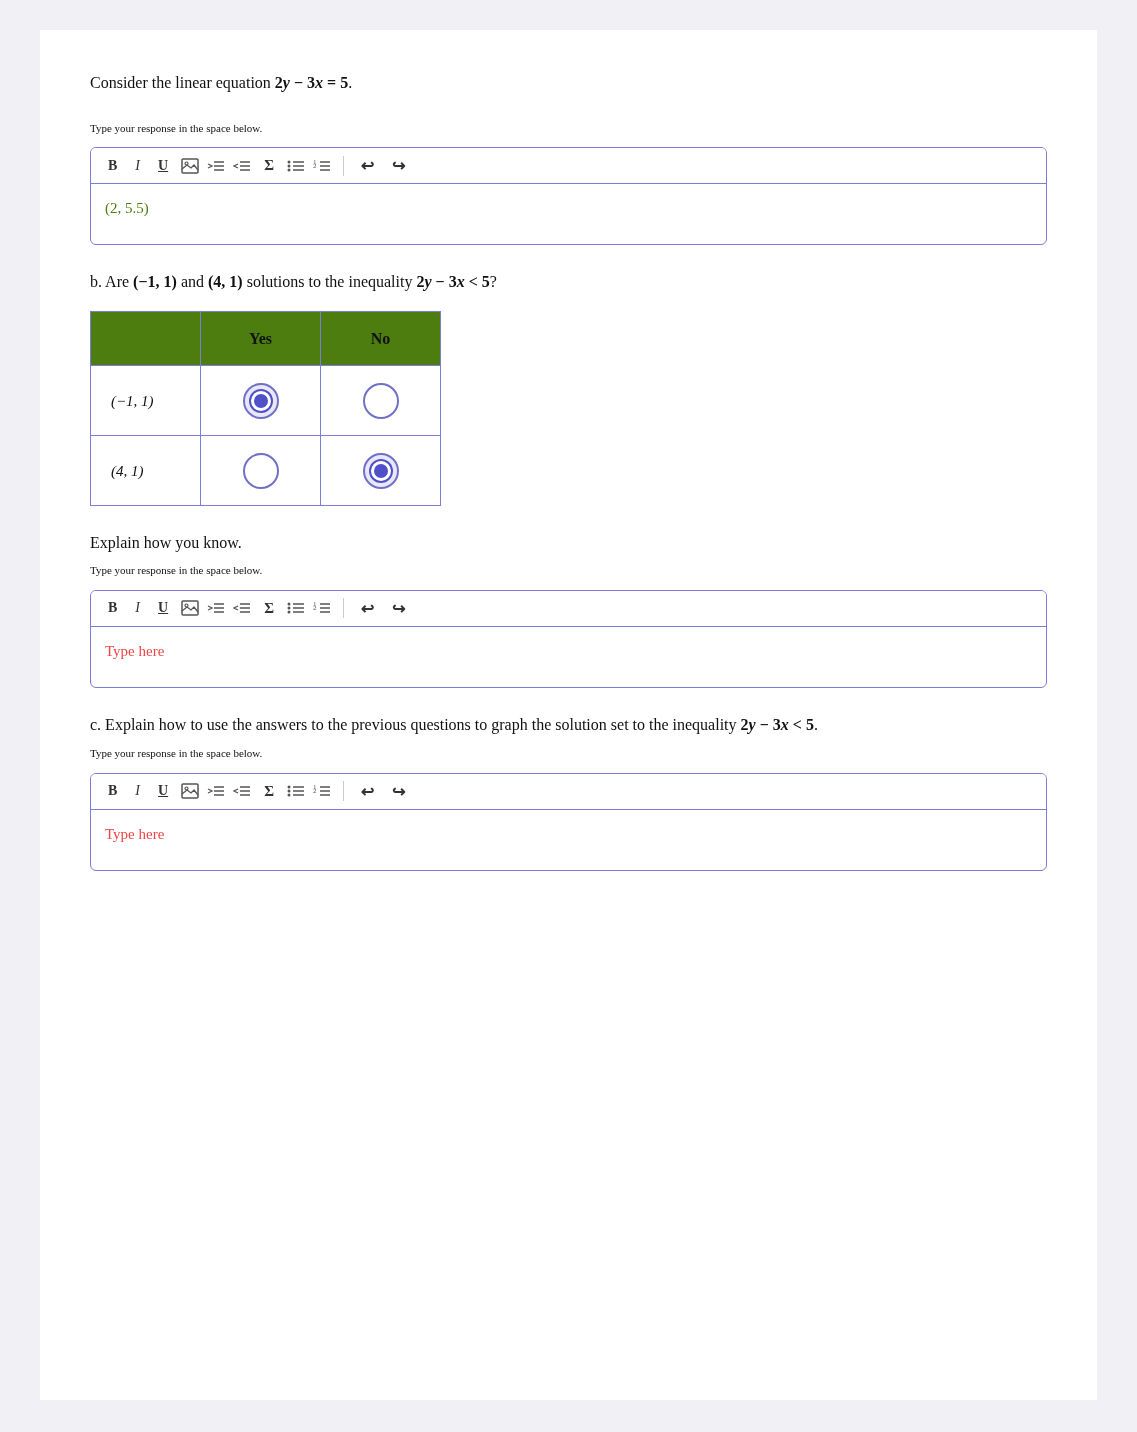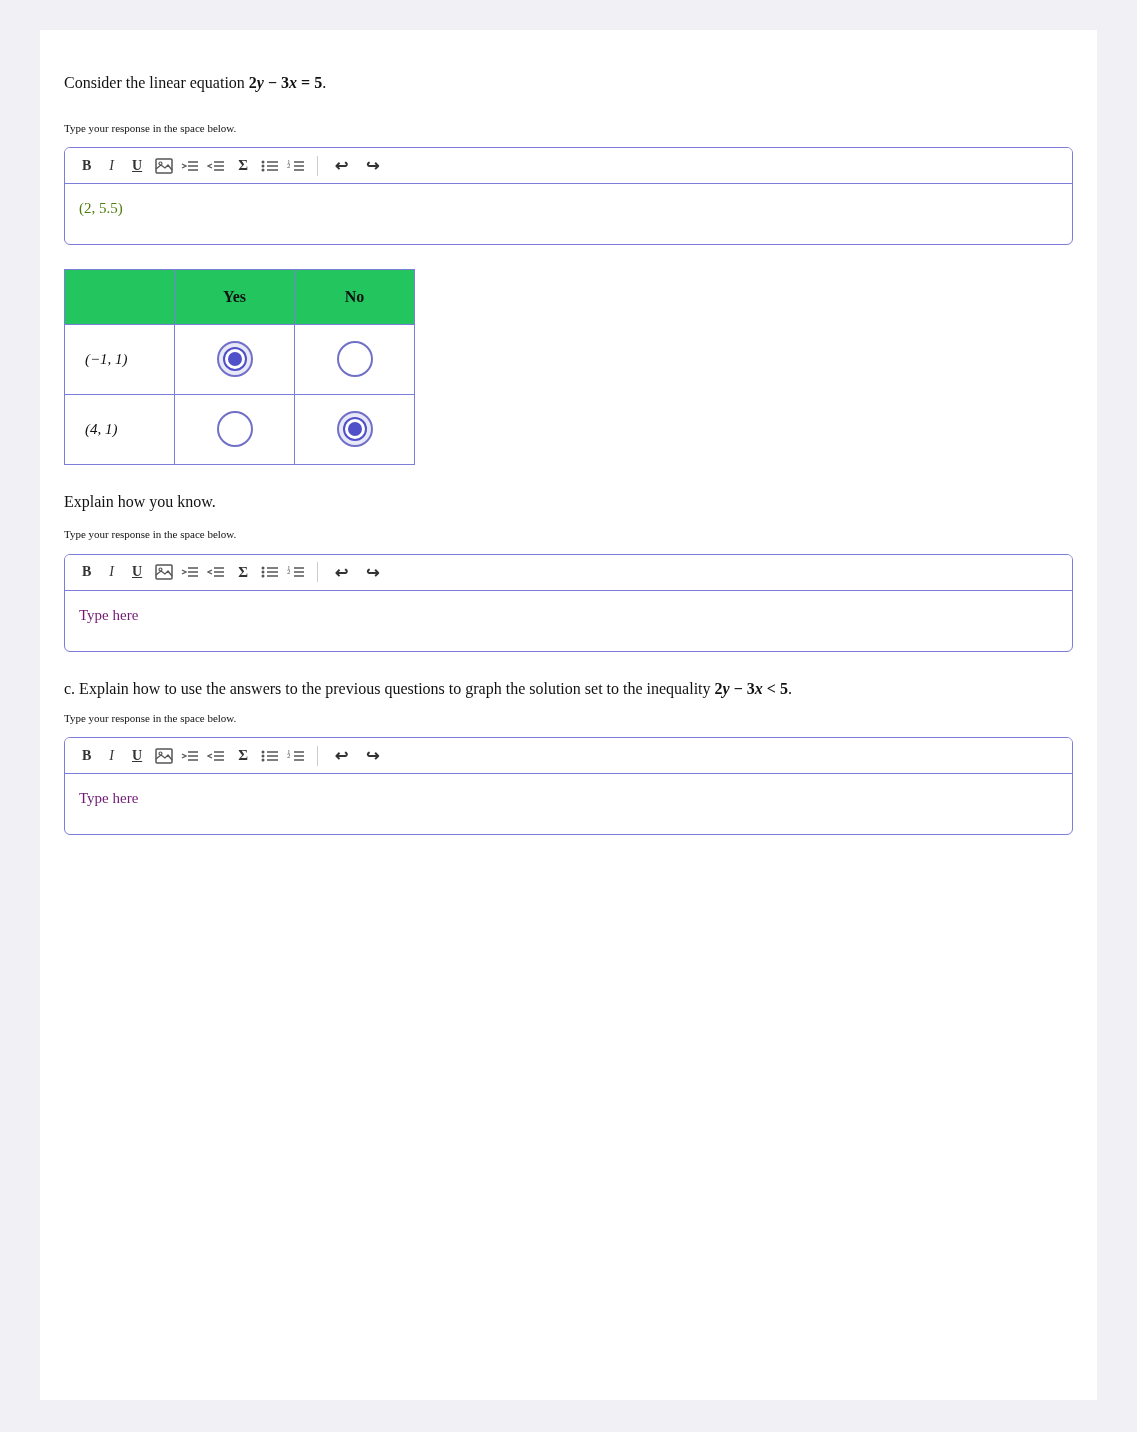--- a/index.html
+++ b/index.html
@@ -8,21 +8,21 @@
       background: #f0f0f5;
       padding: 30px 40px;
       color: #111;
       font-size: 16px;
       line-height: 1.6;
     }
     .page {
       background: #fff;
       max-width: 1057px;
       margin: 0 auto;
-      padding: 40px 24px;
+      padding: 40px 50px;
       min-height: 1370px;
     }
     .question-block {
       margin-bottom: 24px;
     }
     .question-text {
       font-size: 16px;
       margin-bottom: 8px;
     }
     .instruction {
@@ -68,21 +68,21 @@
       font-size: 14px;
       cursor: pointer;
       color: #555;
       display: inline-flex;
       align-items: center;
     }
     .editor-content {
       padding: 12px 14px;
       min-height: 60px;
       font-size: 15px;
-      color: #701a75;
+      color: #ef4444;
     }
     .editor-content.has-value {
       color: #4d7c0f;
     }
 
     
     .yn-table-wrapper {
       margin: 16px 0 24px 0;
     }
     .yn-table {
@@ -93,21 +93,21 @@
     .yn-table th, .yn-table td {
       border: 1px solid #7c7cdb;
       padding: 0;
       text-align: center;
       vertical-align: middle;
     }
     .yn-table th {
       padding: 14px 40px;
       font-weight: bold;
       font-size: 16px;
-      background: #22c55e;
+      background: #4d7c0f;
     }
     .yn-table td {
       width: 120px;
       height: 70px;
     }
     .yn-table td:first-child {
       text-align: left;
       padding: 0 20px;
       font-size: 15px;
       width: 110px;
@@ -144,21 +144,21 @@
       background: #5050c8;
       border: 3px solid #fff;
       box-shadow: 0 0 0 2px #5050c8;
     }
     .row-label {
       font-style: italic;
     }
 
     .section-title {
       font-size: 16px;
-      margin-bottom: 12px;
+      margin-bottom: 6px;
     }
   </style>
 </head>
 <body>
 
 <div class="page">
 
   <div class="question-block">
     <p class="question-text">
       Consider the linear equation <strong>2<em>y</em> − 3<em>x</em> = 5</strong>.
@@ -218,20 +218,23 @@
         </span>
         <div class="toolbar-divider"></div>
         <button class="toolbar-btn" style="font-size:16px;">↩</button>
         <button class="toolbar-btn" style="font-size:16px;">↪</button>
       </div>
       <div class="editor-content has-value">(2, 5.5)</div>
     </div>
   </div>
 
   <div class="question-block">
+    <p class="question-text">
+      b. Are <strong>(−1, 1)</strong> and <strong>(4, 1)</strong> solutions to the inequality <strong>2<em>y</em> − 3<em>x</em> &lt; 5</strong>?
+    </p>
 
     <div class="yn-table-wrapper">
       <table class="yn-table">
         <thead>
           <tr>
             <th></th>
             <th>Yes</th>
             <th>No</th>
           </tr>
         </thead>

